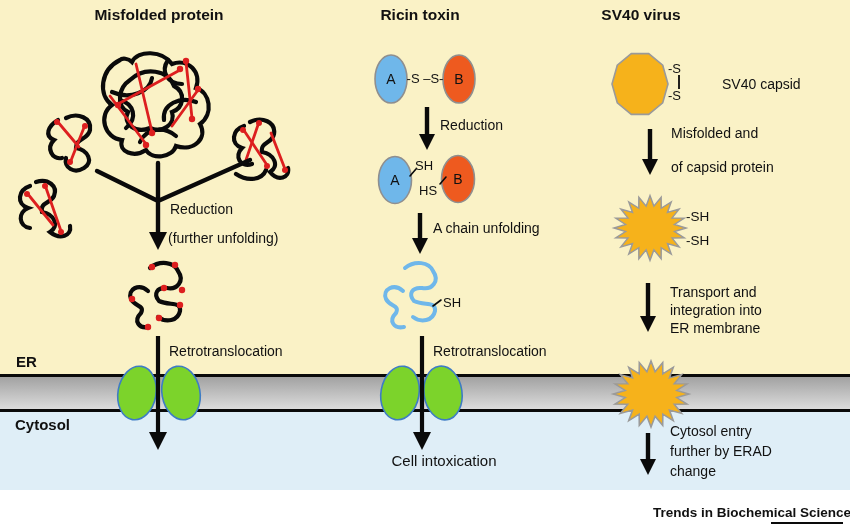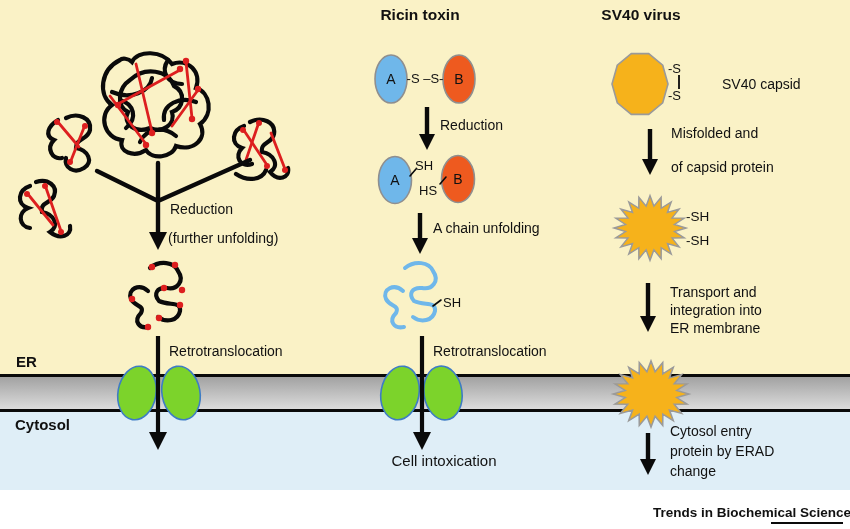--- a/index.html
+++ b/index.html
@@ -192,20 +192,21 @@
     <g>
       <line x1="158" y1="336" x2="158" y2="434" stroke="#0a0a0a" stroke-width="4.2"></line>
       <polygon points="149,432 167,432 158,450" fill="#0a0a0a"></polygon>
     </g>
     <g>
       <line x1="422" y1="336" x2="422" y2="434" stroke="#0a0a0a" stroke-width="4.2"></line>
       <polygon points="413,432 431,432 422,450" fill="#0a0a0a"></polygon>
     </g>
   </svg>
 
+  <div class="t h c" style="left:159px;top:7px">Misfolded protein</div>
   <div class="t h c" style="left:420px;top:7px">Ricin toxin</div>
   <div class="t h c" style="left:641px;top:7px">SV40 virus</div>
 
   <div class="t lbl" style="left:170px;top:202px">Reduction</div>
   <div class="t lbl" style="left:168px;top:231px">(further unfolding)</div>
   <div class="t lbl" style="left:169px;top:344px">Retrotranslocation</div>
 
   <div class="t cc" style="left:391px;top:79px;font-size:14px">A</div>
   <div class="t cc" style="left:459px;top:79px;font-size:14px">B</div>
   <div class="t chem cc" style="left:425px;top:79px">-S –S-</div>
@@ -223,21 +224,21 @@
   <div class="t chem" style="left:668px;top:89px">-S</div>
   <div class="t lbl" style="left:722px;top:77px">SV40 capsid</div>
   <div class="t lbl" style="left:671px;top:126px">Misfolded and</div>
   <div class="t lbl" style="left:671px;top:160px">of capsid protein</div>
   <div class="t chem" style="left:686px;top:210px;font-size:13.5px">-SH</div>
   <div class="t chem" style="left:686px;top:234px;font-size:13.5px">-SH</div>
   <div class="t lbl" style="left:670px;top:285px">Transport and</div>
   <div class="t lbl" style="left:670px;top:303px">integration into</div>
   <div class="t lbl" style="left:670px;top:321px">ER membrane</div>
   <div class="t lbl" style="left:670px;top:424px">Cytosol entry</div>
-  <div class="t lbl" style="left:670px;top:444px">protein by ERAD</div>
+  <div class="t lbl" style="left:670px;top:444px">further by ERAD</div>
   <div class="t lbl" style="left:670px;top:464px">change</div>
 
   <div class="t region" style="left:16px;top:354px">ER</div>
   <div class="t region" style="left:15px;top:417px">Cytosol</div>
 
   <div class="t journal" style="left:653px;top:506px">Trends in Biochemical Sciences</div>
   <div class="jline"></div>
 
 </div>
 

